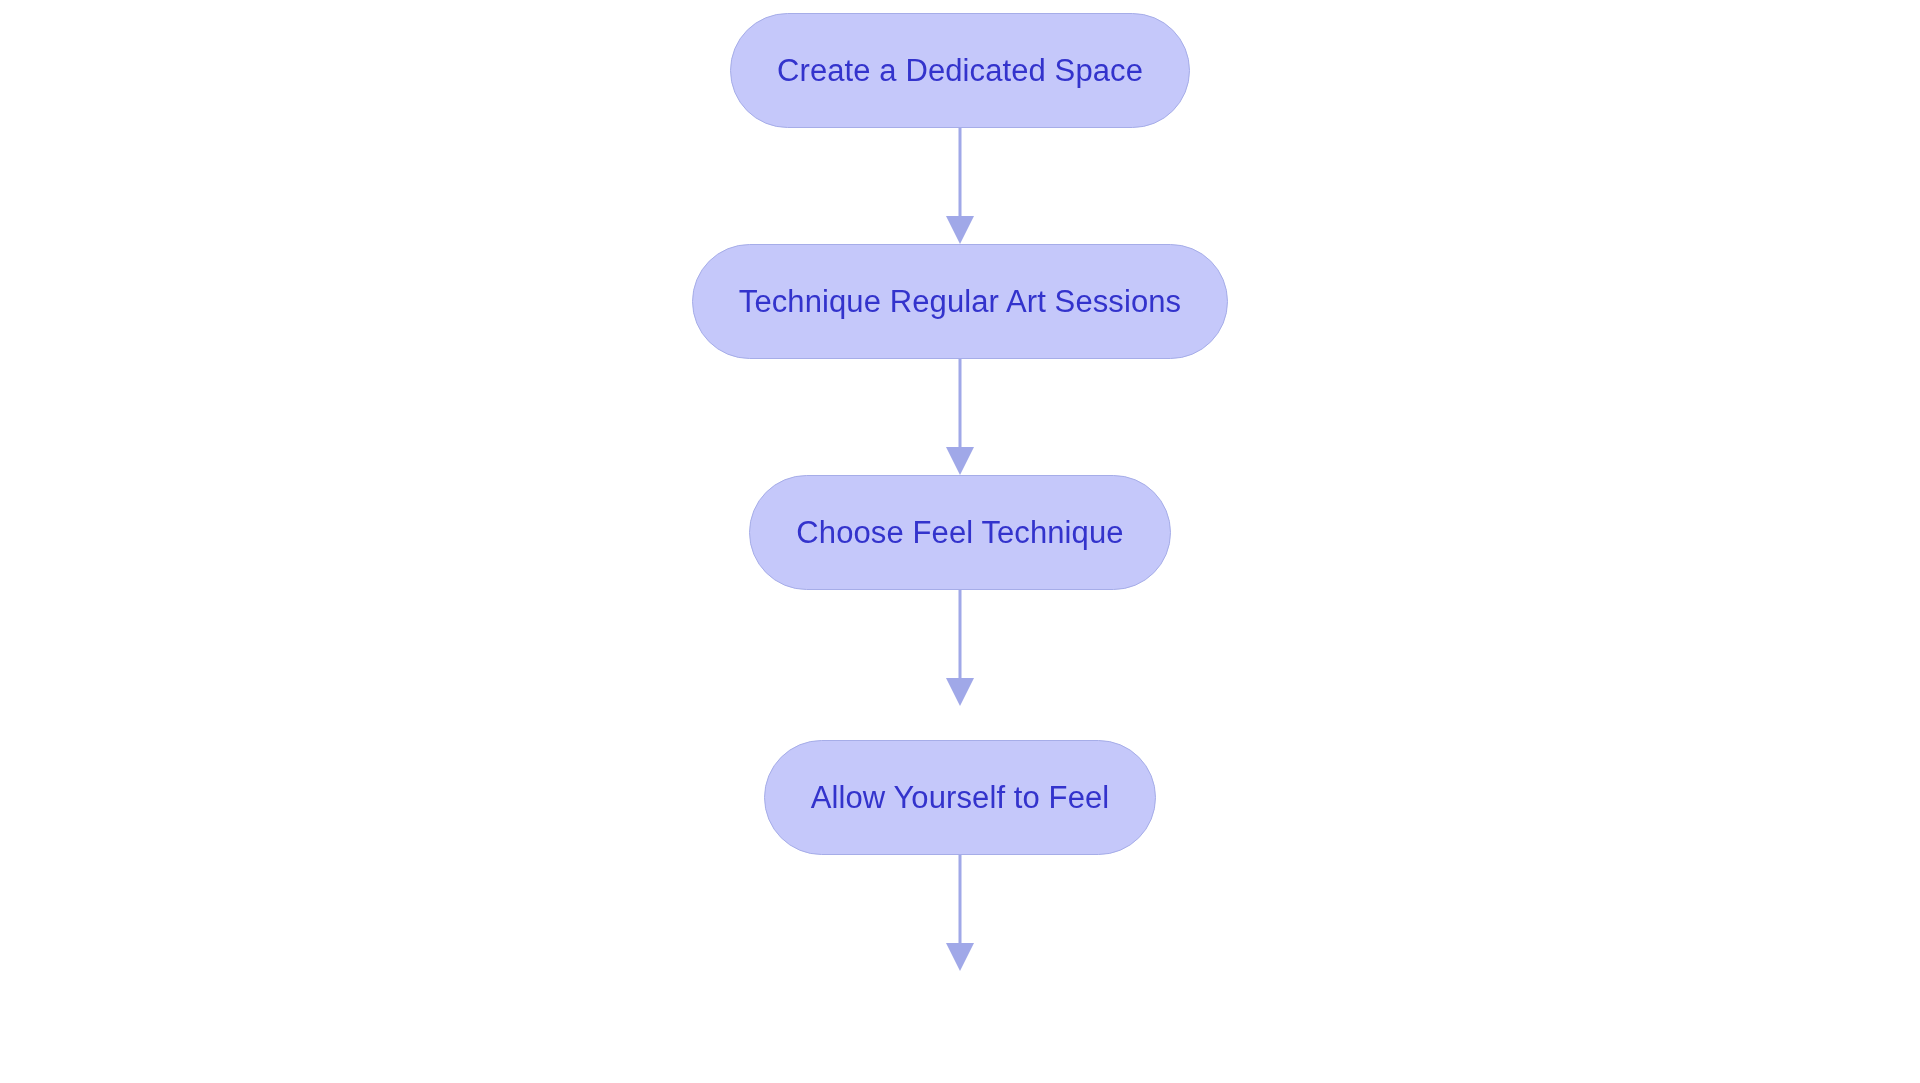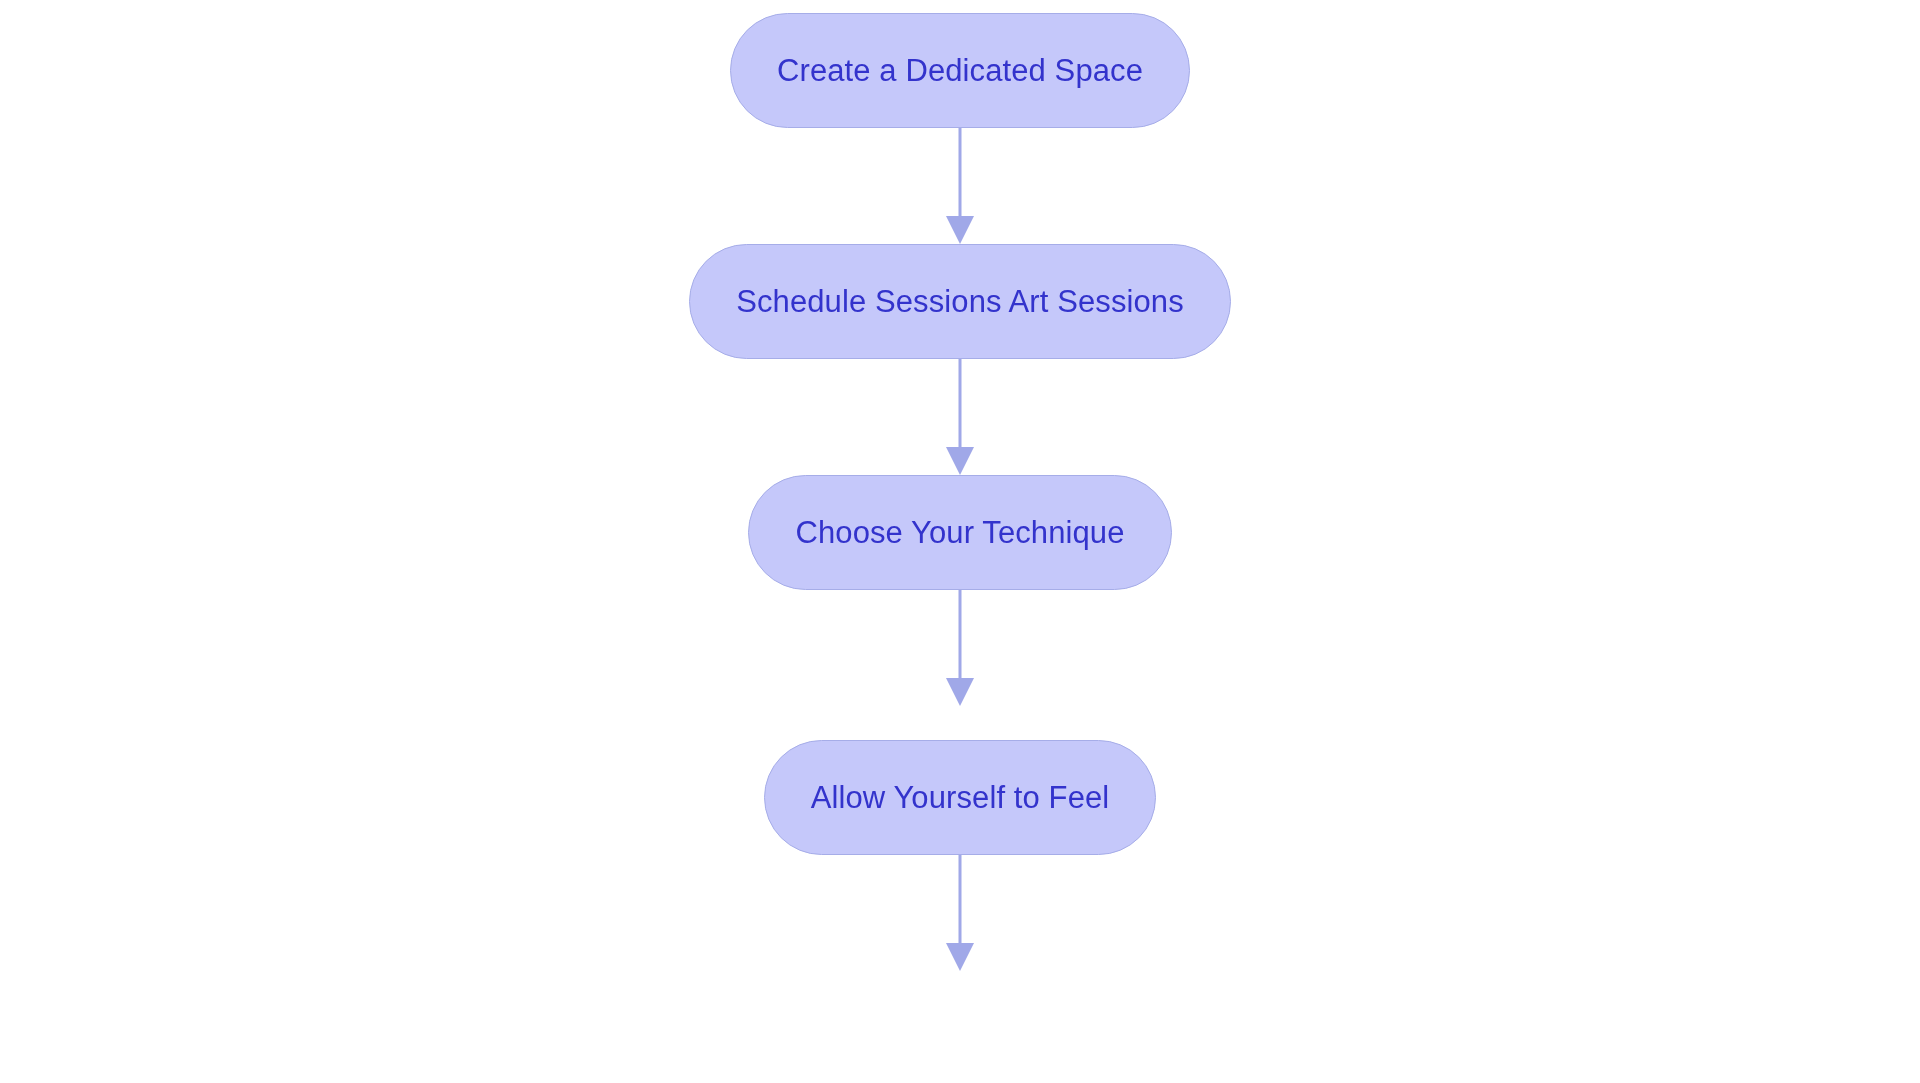--- a/index.html
+++ b/index.html
@@ -108,30 +108,30 @@
     <div class="node n0">
       <span class="node-label">Create a Dedicated Space</span>
     </div>
 
     <div class="connector">
       <span class="connector-line"></span>
       <span class="connector-arrowhead"></span>
     </div>
 
     <div class="node n1">
-      <span class="node-label">Schedule Sessions Art Sessions</span>
+      <span class="node-label">Technique Regular Art Sessions</span>
     </div>
 
     <div class="connector">
       <span class="connector-line"></span>
       <span class="connector-arrowhead"></span>
     </div>
 
     <div class="node n2">
-      <span class="node-label">Choose Your Technique</span>
+      <span class="node-label">Choose Feel Technique</span>
     </div>
 
     <div class="connector">
       <span class="connector-line"></span>
       <span class="connector-arrowhead"></span>
     </div>
 
     <div class="node n3">
       <span class="node-label">Allow Yourself to Feel</span>
     </div>

